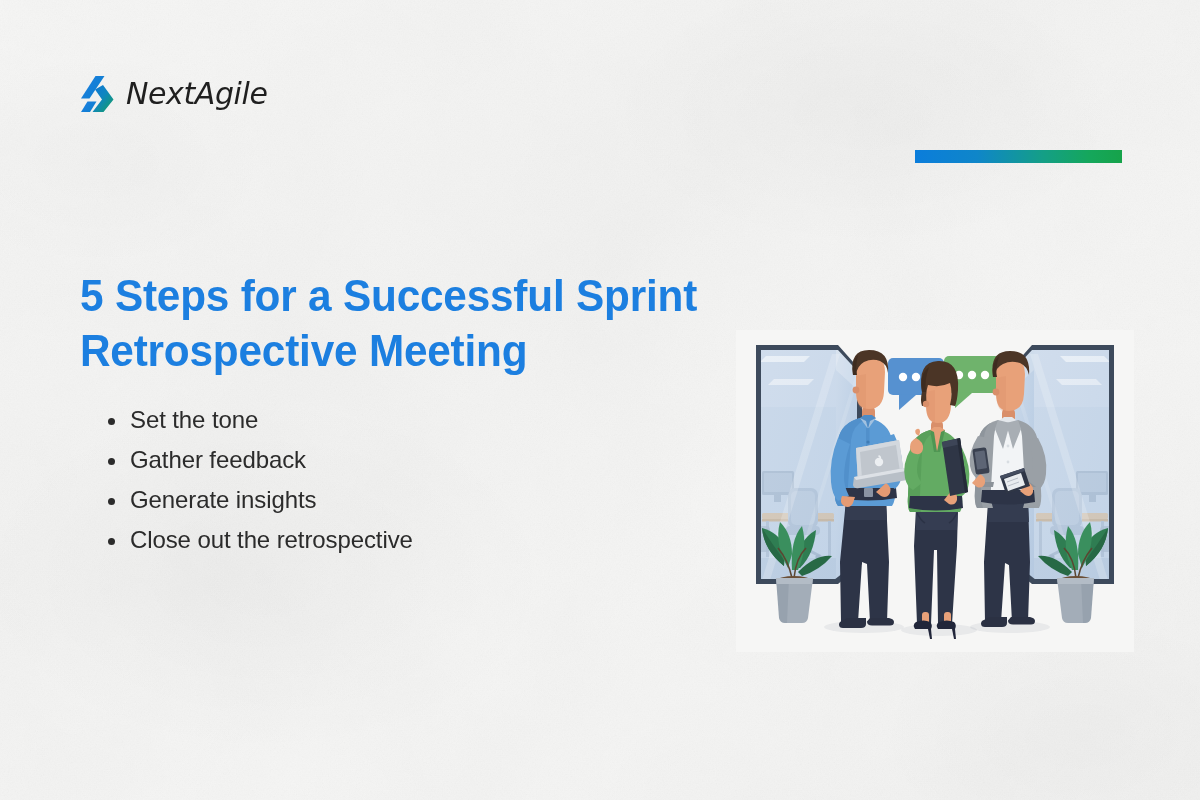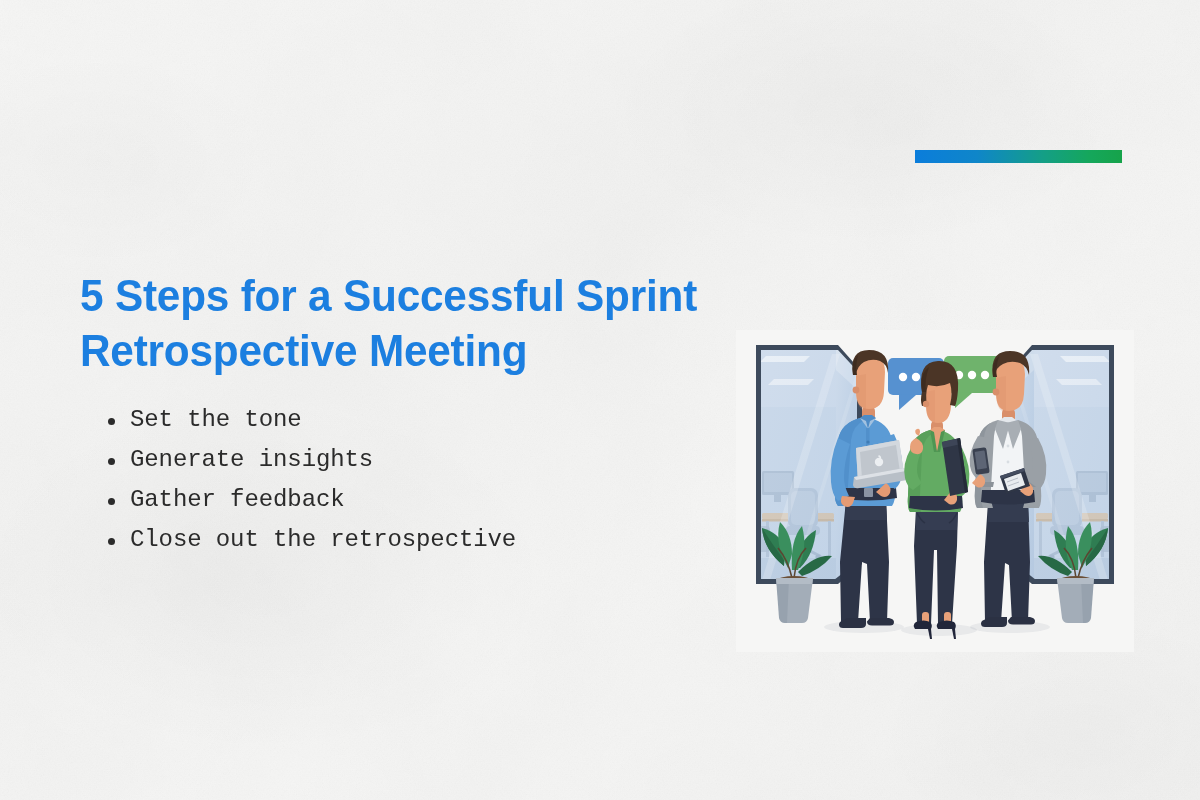--- a/index.html
+++ b/index.html
@@ -87,21 +87,21 @@
   #bullets {
     position: absolute;
     left: 98px;
     top: 400px;
     margin: 0;
     padding: 0 0 0 32px;
     list-style: none;
   }
   #bullets li {
     position: relative;
-    font-family: Liberation Mono, monospace;
+    font-family: Liberation Sans, sans-serif;
     font-weight: 400;
     font-size: 24px;
     line-height: 40px;
     color: #2b2b2b;
     letter-spacing: -0.1px;
     white-space: nowrap;
   }
   #bullets li::before {
     content: "";
     position: absolute;
@@ -142,30 +142,52 @@
         <feColorMatrix type="saturate" values="0" in="n2" result="g2"></feColorMatrix>
         <feComponentTransfer in="g2">
           <feFuncA type="linear" slope="0.10"></feFuncA>
         </feComponentTransfer>
       </filter>
     </defs>
     <rect width="1200" height="800" filter="url(#blotchFilter)"></rect>
     <rect width="1200" height="800" filter="url(#grainFilter)"></rect>
   </svg>
 
+  <div id="logo">
+    <svg id="logo-mark" width="38" height="40" viewBox="0 0 38 40">
+      <defs>
+        <linearGradient id="markGrad" x1="0" y1="0" x2="1" y2="1">
+          <stop offset="0%" stop-color="#0f74d6"></stop>
+          <stop offset="45%" stop-color="#0f86c0"></stop>
+          <stop offset="100%" stop-color="#14a05c"></stop>
+        </linearGradient>
+        <linearGradient id="markGradB" x1="0" y1="0" x2="1" y2="0.6">
+          <stop offset="0%" stop-color="#1f7fe3"></stop>
+          <stop offset="100%" stop-color="#0d7fcf"></stop>
+        </linearGradient>
+      </defs>
+
+      <path d="M17.5 2 L26.5 2 L11.5 24.5 L3 24.5 Z" fill="url(#markGradB)"></path>
+
+      <path d="M9.5 27.5 L18.5 27.5 L12 38 L3 38 Z" fill="url(#markGradB)"></path>
+
+      <path d="M25 11 L35.5 25.5 L25.5 38 L14.5 38 L24 25.5 L17 15.5 Z" fill="url(#markGrad)"></path>
+    </svg>
+    <span id="logo-word">NextAgile</span>
+  </div>
 
   <div id="accent-bar"></div>
 
   <h1 id="headline">5 Steps for a Successful Sprint
 Retrospective Meeting</h1>
 
   <ul id="bullets">
     <li><span>Set the tone</span></li>
+    <li><span>Gather feedback</span></li>
     <li><span>Generate insights</span></li>
-    <li><span>Gather feedback</span></li>
     <li><span>Close out the retrospective</span></li>
   </ul>
 
   <div id="illustration">
     <svg width="398" height="322" viewBox="0 0 398 322">
       <defs>
         <linearGradient id="glassL" x1="0" y1="0" x2="1" y2="1">
           <stop offset="0%" stop-color="#c9d8ea"></stop>
           <stop offset="55%" stop-color="#b9cde4"></stop>
           <stop offset="100%" stop-color="#aec4de"></stop>

